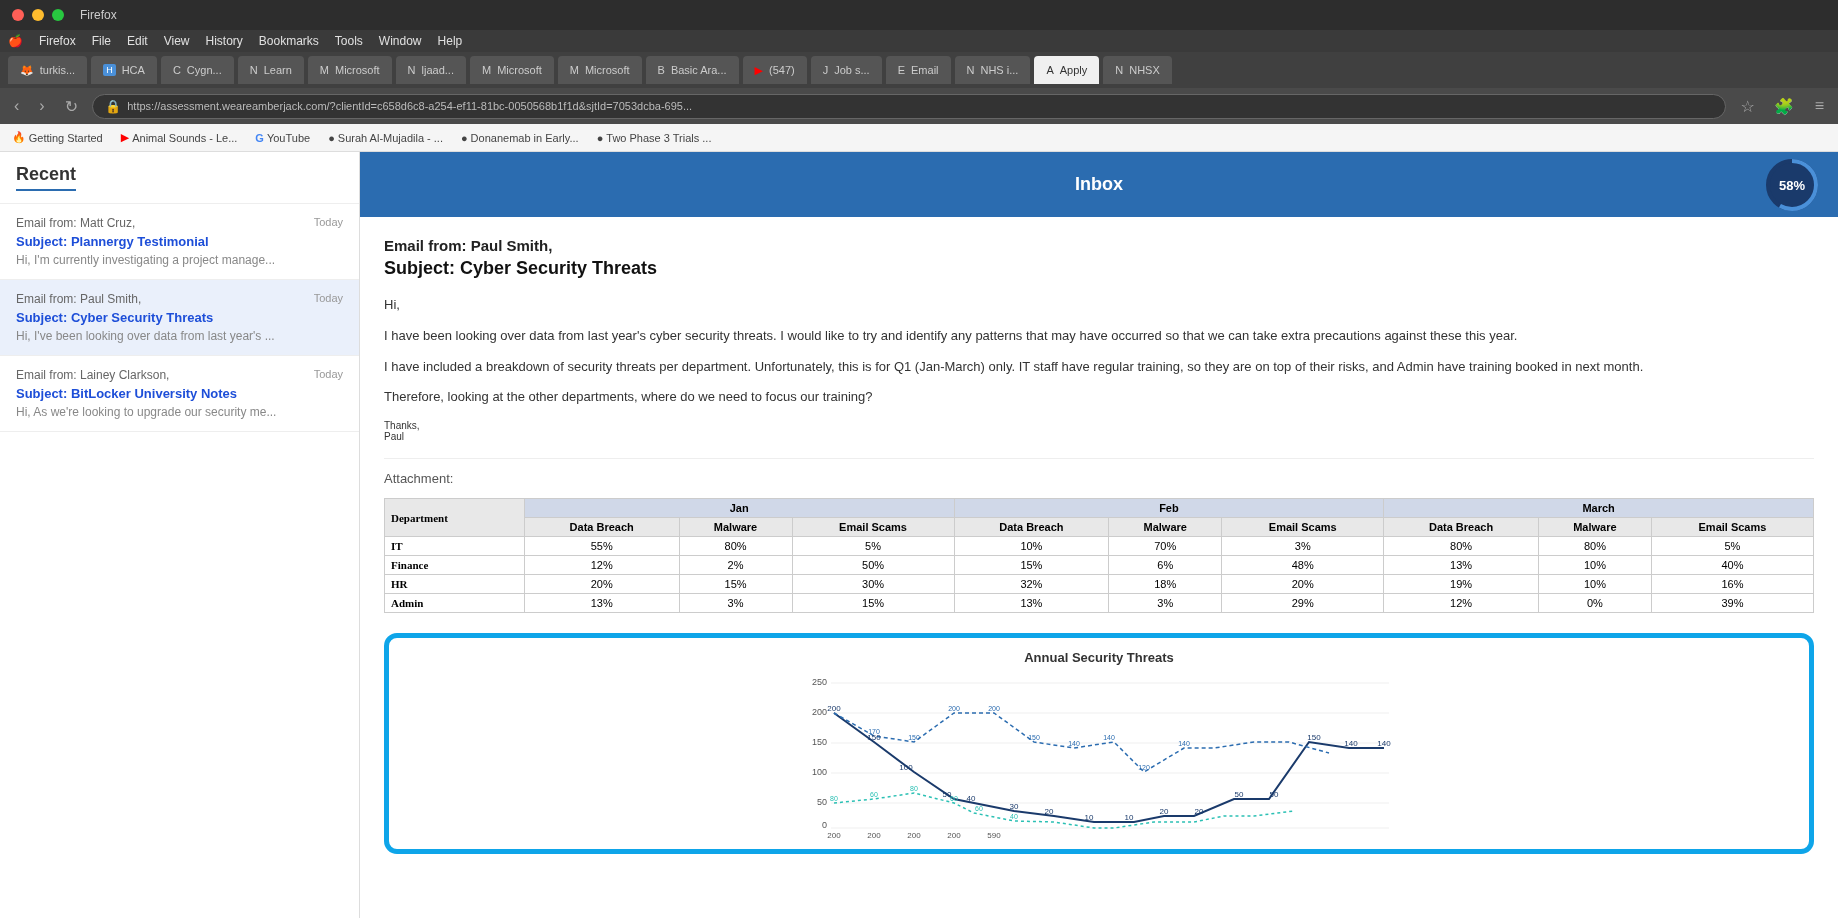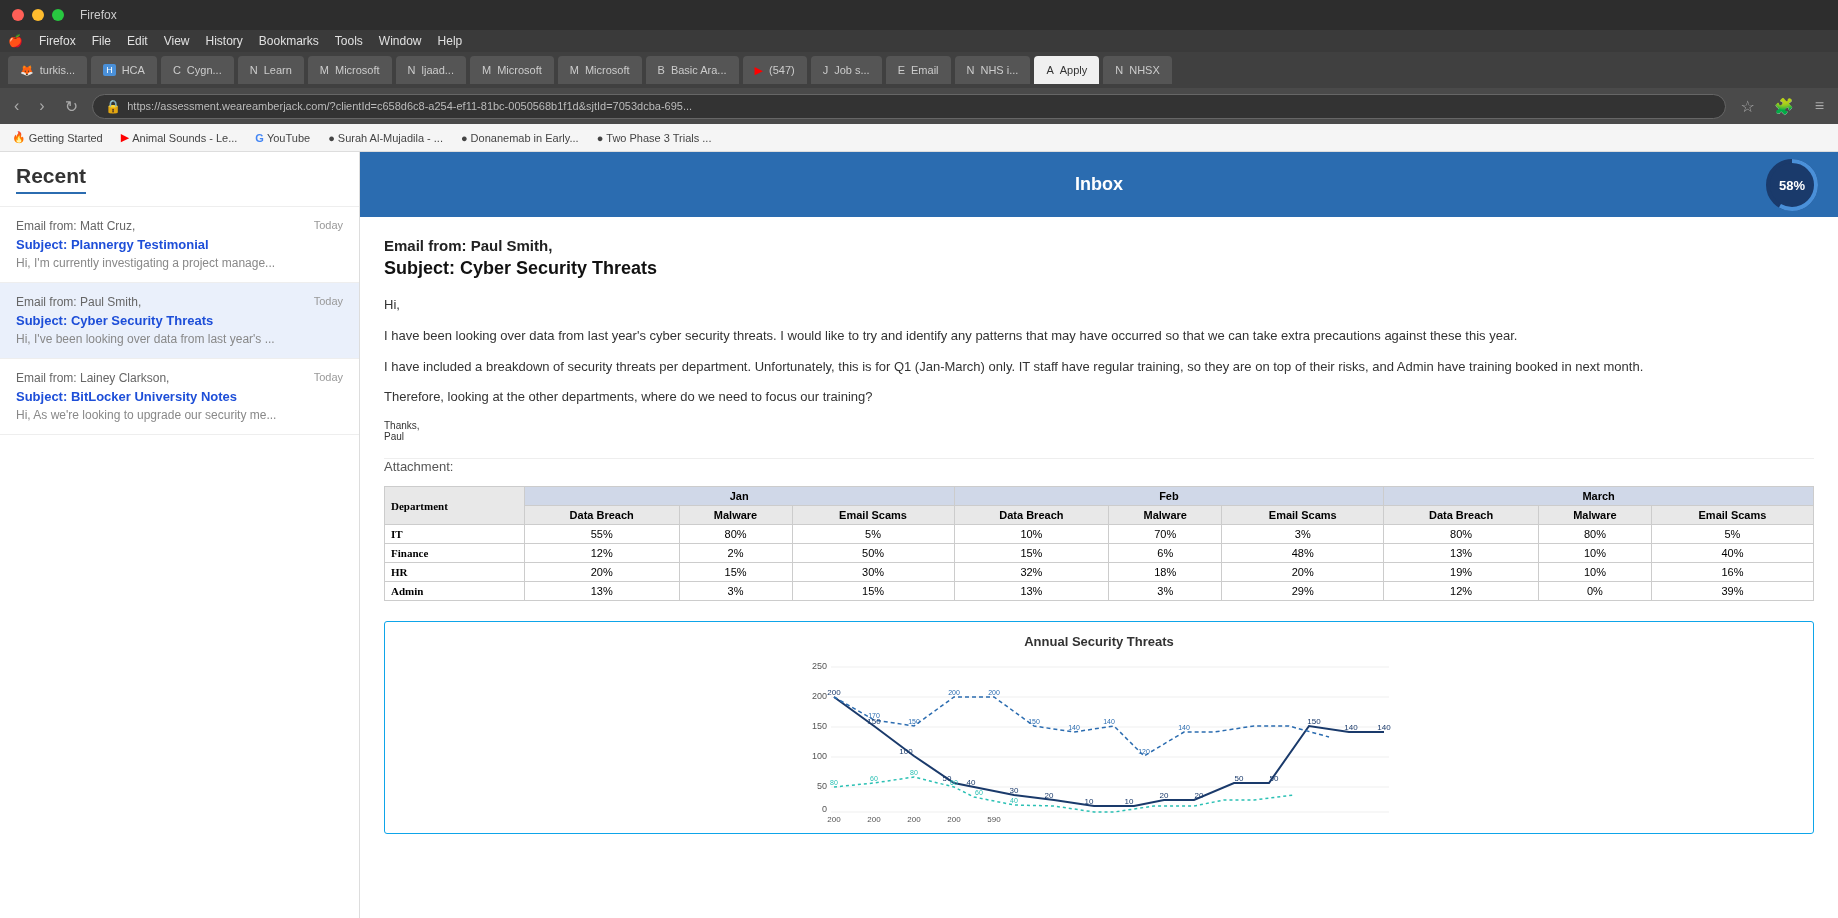--- a/index.html
+++ b/index.html
@@ -133,21 +133,21 @@
       min-width: 360px;
       background: #fff;
       border-right: 1px solid #ddd;
       overflow-y: auto;
     }
     .sidebar-header {
       padding: 12px 16px;
       border-bottom: 1px solid #eee;
     }
     .sidebar-title {
-      font-size: 21px;
+      font-size: 18px;
       font-weight: 600;
       color: #333;
       border-bottom: 2px solid #2b6cb0;
       display: inline-block;
       padding-bottom: 4px;
     }
 
     .email-item {
       padding: 12px 16px;
       border-bottom: 1px solid #eee;
@@ -215,21 +215,21 @@
 
     .email-signature {
       font-size: 10px;
       color: #333;
       margin-top: 12px;
     }
 
     .attachment-section {
       margin-top: 16px;
       border-top: 1px solid #eee;
-      padding-top: 0;
+      padding-top: 12px;
     }
     .attachment-label {
       font-size: 13px;
       color: #555;
       margin-bottom: 12px;
     }
 
     
     .data-table {
       width: 100%;
@@ -244,22 +244,22 @@
     }
     .data-table th {
       background: #e8e8e8;
       font-weight: 600;
     }
     .dept-col { text-align: left !important; font-weight: 600; font-family: Liberation Serif, serif; }
     .month-header { background: #d0d8e8 !important; font-weight: 700; }
 
     
     .chart-container {
-      border: 1px solid #0ea5e9;
-      border-radius: 3px;
+      border: 5px solid #0ea5e9;
+      border-radius: 13px;
       padding: 12px;
       margin-top: 8px;
       background: #fff;
     }
     .chart-title {
       text-align: center;
       font-size: 13px;
       font-weight: 600;
       color: #333;
       margin-bottom: 8px;

